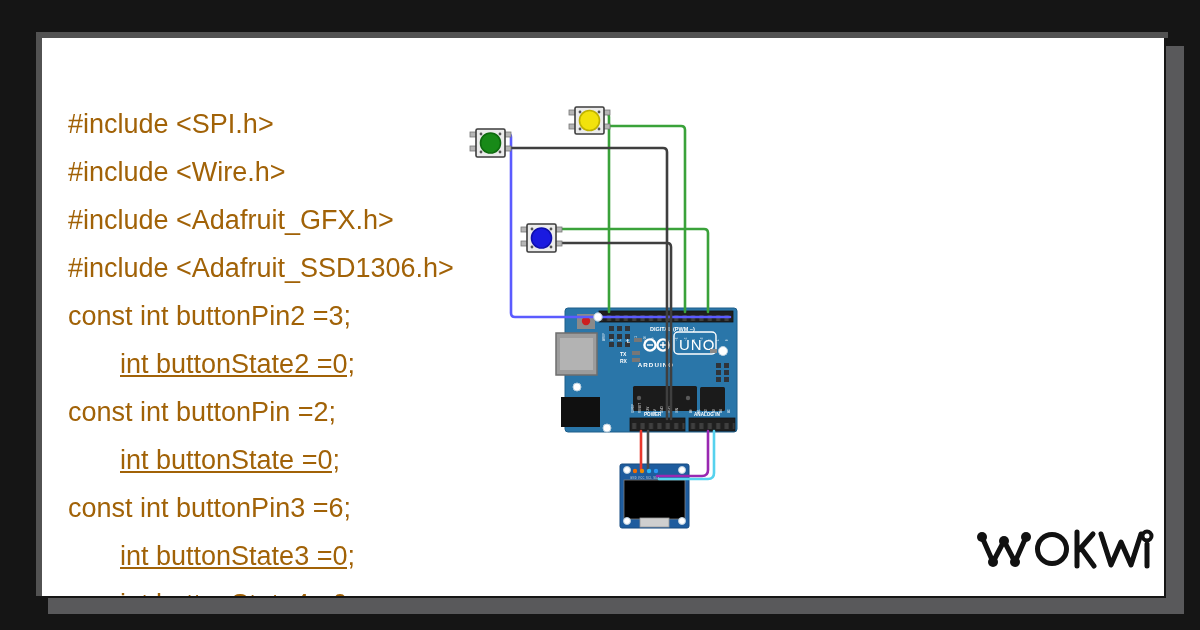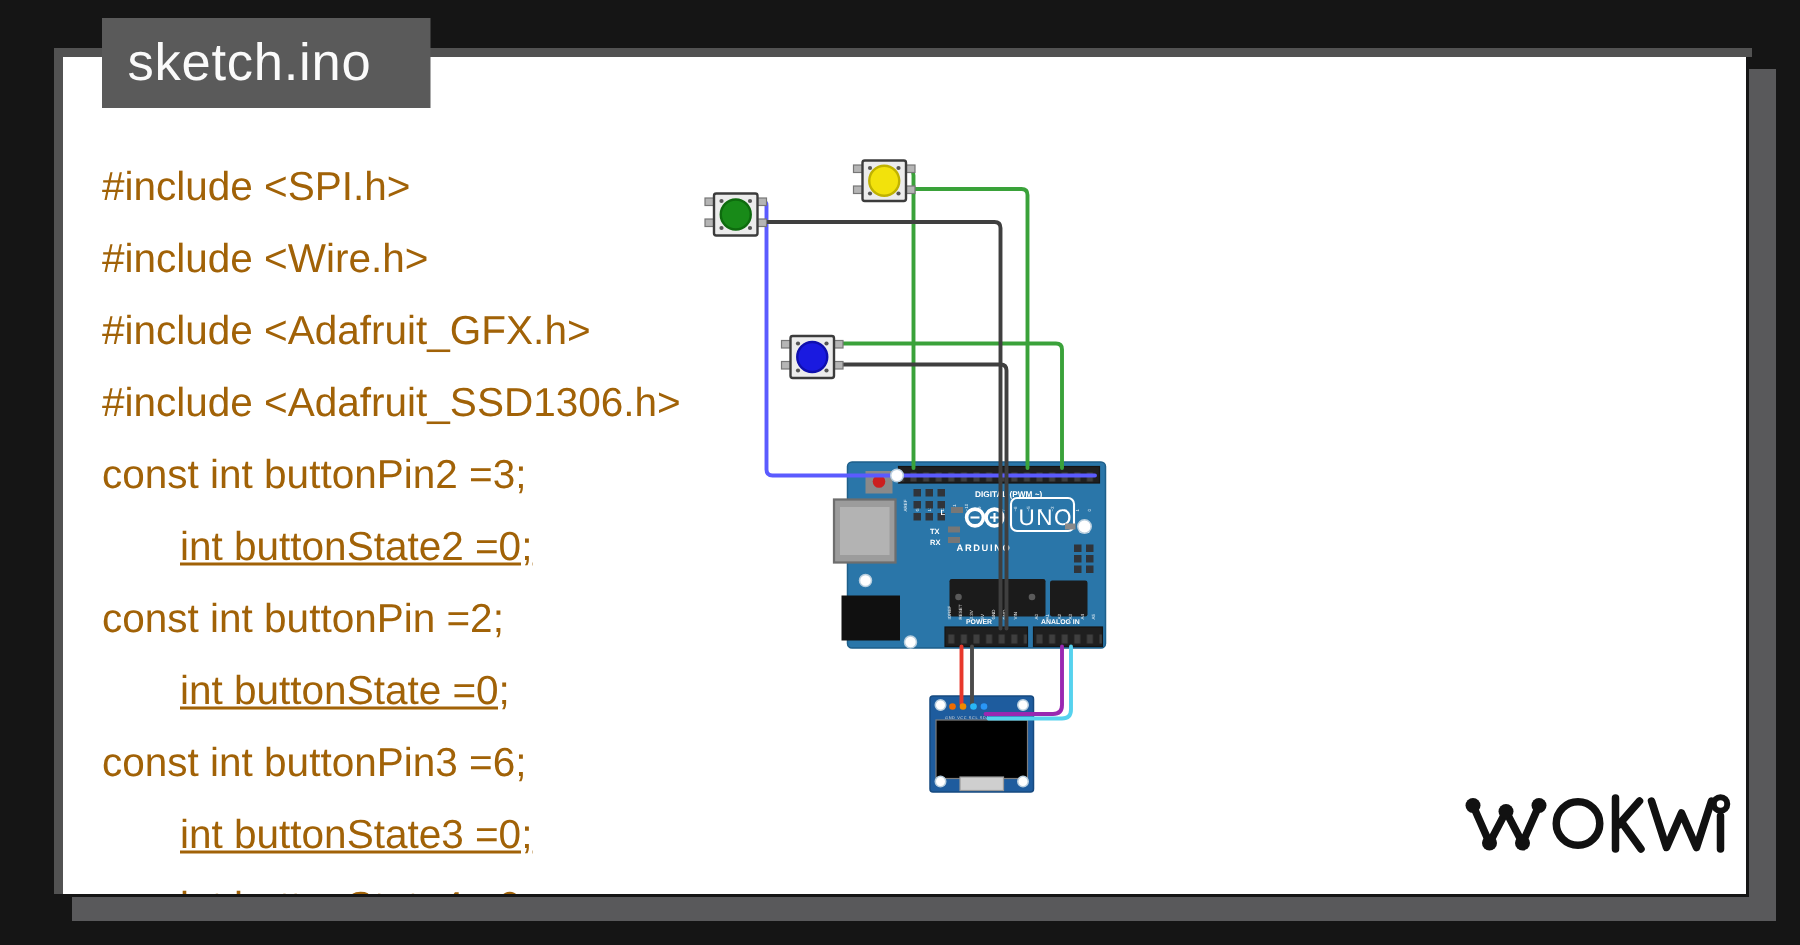--- a/index.html
+++ b/index.html
@@ -31,23 +31,20 @@
   <div id="border-top" class="abs"></div>
   <div id="border-left" class="abs"></div>
 
   <div id="canvas" class="abs">
     <div id="code"><div class="code-line">#include &lt;SPI.h&gt;</div><div class="code-line">#include &lt;Wire.h&gt;</div><div class="code-line">#include &lt;Adafruit_GFX.h&gt;</div><div class="code-line">#include &lt;Adafruit_SSD1306.h&gt;</div><div class="code-line">const int buttonPin2 =3;</div><div class="code-line indent">int buttonState2 =0;</div><div class="code-line">const int buttonPin =2;</div><div class="code-line indent">int buttonState =0;</div><div class="code-line">const int buttonPin3 =6;</div><div class="code-line indent">int buttonState3 =0;</div><div class="code-line indent">int buttonState4 =0;</div></div>
   </div>
 
   <div id="vbar" class="abs"></div>
   <div id="hbar" class="abs"></div>
 
-  <div id="tab" class="abs">
-    <span>sketch.ino</span>
-  </div>
 
   <svg id="circuit" class="abs" viewBox="0 0 1200 630">
     <defs>
       <pattern id="pins" width="8.4" height="12" patternUnits="userSpaceOnUse">
         <rect width="8.4" height="12" fill="#1f1f1f"></rect>
         <rect x="2.2" y="3" width="4" height="6" fill="#3f3f3f"></rect>
       </pattern>
     </defs>
 
     <g>

